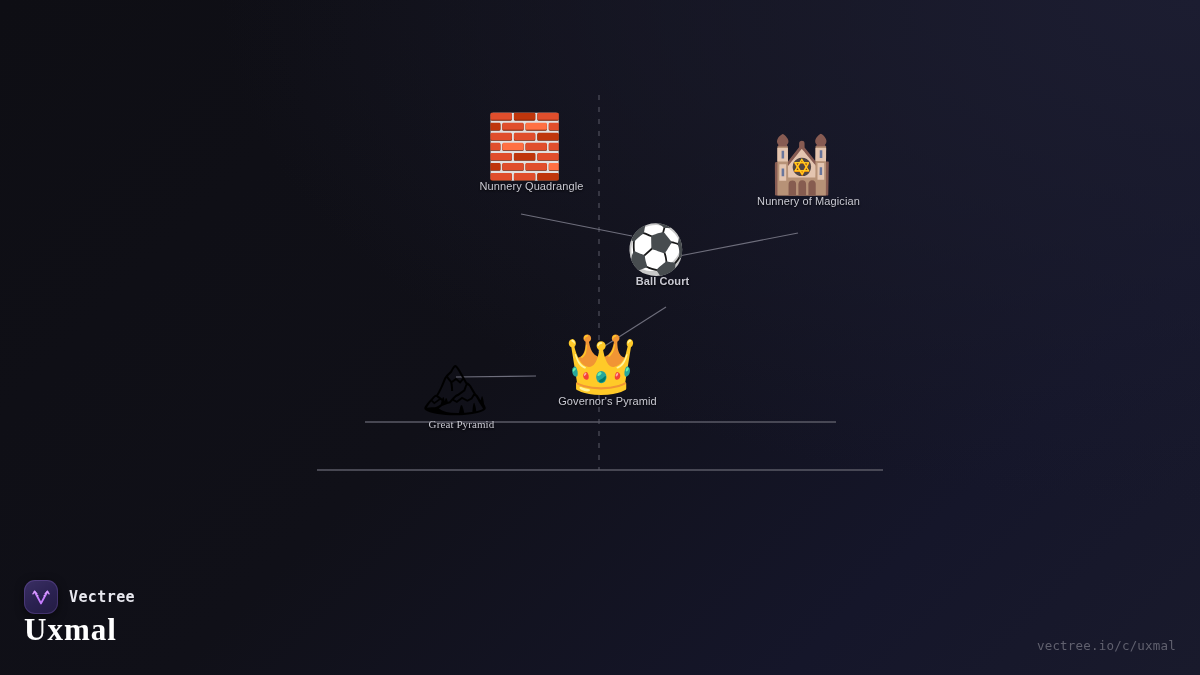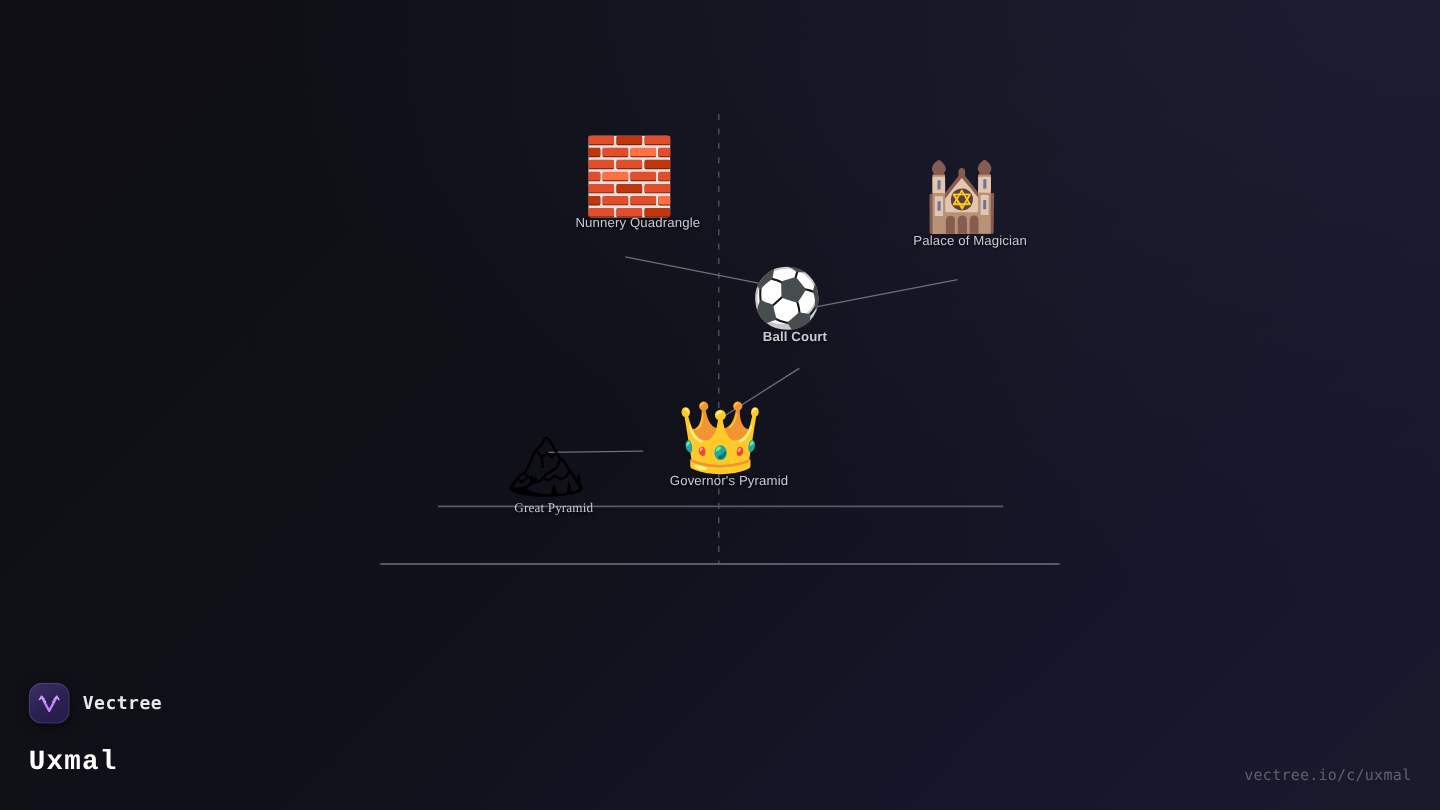--- a/index.html
+++ b/index.html
@@ -65,21 +65,21 @@
     bottom: 0;
     height: 120px;
     pointer-events: none;
   }
   #brand {
     position: absolute;
     left: 24px;
     bottom: 28px;
     display: flex;
     flex-direction: column;
-    gap: 20px;
+    gap: 0;
   }
   #brand-row {
     display: flex;
     align-items: center;
     gap: 11px;
   }
   #brand-logo {
     width: 34px;
     height: 34px;
     border-radius: 11px;
@@ -90,22 +90,22 @@
     justify-content: center;
   }
   #brand-name {
     font-family: "DejaVu Sans Mono", monospace;
     font-size: 15px;
     font-weight: bold;
     color: #e8e8ef;
     letter-spacing: 0.4px;
   }
   #brand-title {
-    font-family: Liberation Mono, monospace;
-    font-size: 23px;
+    font-family: Liberation Serif, serif;
+    font-size: 31px;
     font-weight: bold;
     color: #ffffff;
     letter-spacing: 1px;
     line-height: 1.05;
   }
   #site-url {
     position: absolute;
     right: 24px;
     bottom: 22px;
     font-family: "DejaVu Sans Mono", monospace;
@@ -135,21 +135,21 @@
         </g>
     </svg>
 
     <div id="node-layer">
         <div class="node" style="left: 525px; top: 154px;">
           <div class="node-glyph" style="font-size: 62px;">🧱</div>
           <div class="node-label" style="color: rgb(201, 201, 210);">Nunnery Quadrangle</div>
         </div>
         <div class="node" style="left: 802px; top: 172px;">
           <div class="node-glyph" style="font-size: 56px;">🕍</div>
-          <div class="node-label" style="color: rgb(201, 201, 210);">Palace of Magician</div>
+          <div class="node-label" style="color: rgb(201, 201, 210);">Nunnery of Magician</div>
         </div>
         <div class="node" style="left: 656px; top: 256px;">
           <div class="node-glyph" style="font-size: 48px;">⚽</div>
           <div class="node-label" style="color: rgb(201, 201, 210); font-weight: bold;">Ball Court</div>
         </div>
         <div class="node" style="left: 601px; top: 371px;">
           <div class="node-glyph" style="font-size: 58px;">👑</div>
           <div class="node-label" style="color: rgb(201, 201, 210);">Governor's Pyramid</div>
         </div>
         <div class="node" style="left: 455px; top: 397px;">

